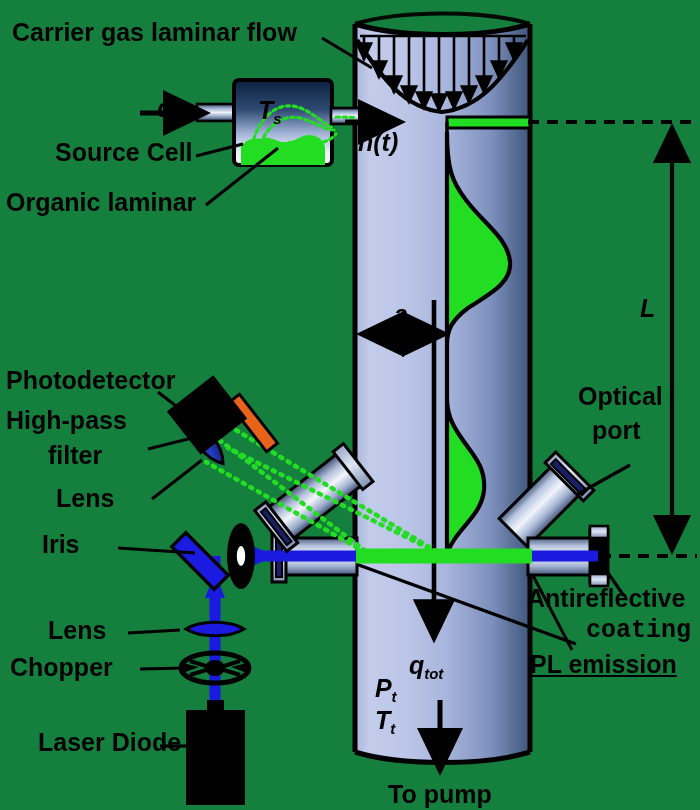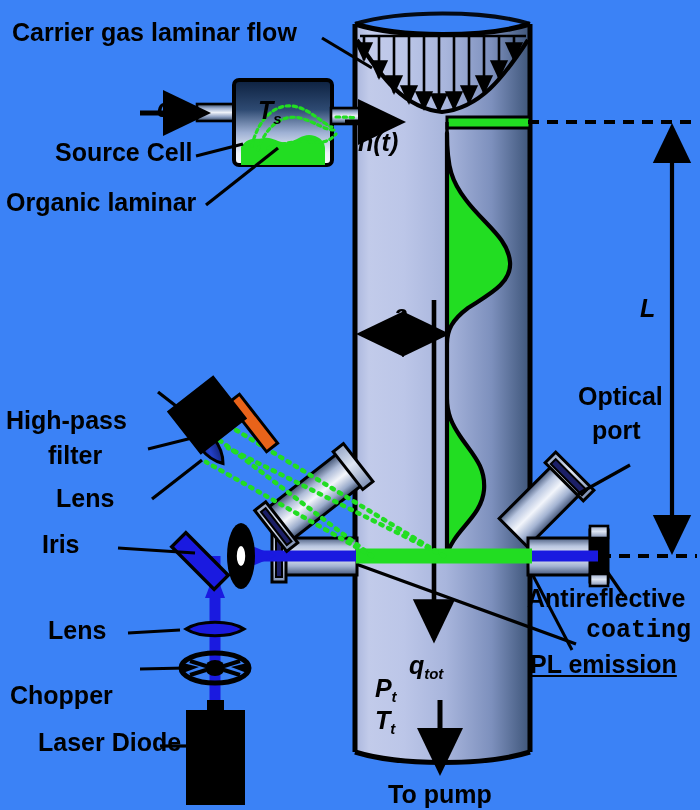--- a/index.html
+++ b/index.html
@@ -1,17 +1,17 @@
 <!DOCTYPE html>
 <html><head>
 <meta charset="utf-8">
 <style>
   html,body{margin:0;padding:0;background:#ffffff;}
   body{width:700px;height:810px;font-family:"Liberation Sans",sans-serif;overflow:hidden;}
-  #stage{position:relative;width:700px;height:810px;background:#3b82f6;}
+  #stage{position:relative;width:700px;height:810px;background:#15803d;}
   #stage svg{position:absolute;left:0;top:0;}
   .lbl{position:absolute;font-family:"Liberation Sans",sans-serif;color:#000;font-weight:700;white-space:pre;line-height:1.02;}
   .big{font-size:25px;}
   .ital{font-style:italic;}
   .sub{font-size:15px;}
 </style>
 </head>
 <body>
 
 <div id="stage">
@@ -254,26 +254,27 @@
   <path d="M140,669 L186,668" stroke="#000" stroke-width="3.2" fill="none"></path>
   <path d="M160,746 L188,746" stroke="#000" stroke-width="3.2" fill="none"></path>
   <path d="M630,465 L578,494" stroke="#000" stroke-width="3.2" fill="none"></path>
   <path d="M606,570 L624,596" stroke="#000" stroke-width="3.2" fill="none"></path>
 </svg>
 
 <div class="lbl big" style="left:12px;top:20px;">Carrier gas laminar flow</div>
 <div class="lbl big" style="left:55px;top:140px;">Source Cell</div>
 <div class="lbl big" style="left:6px;top:190px;">Organic laminar</div>
 
+<div class="lbl big" style="left:6px;top:368px;">Photodetector</div>
 <div class="lbl big" style="left:6px;top:408px;">High-pass</div>
 <div class="lbl big" style="left:48px;top:443px;">filter</div>
 <div class="lbl big" style="left:56px;top:486px;">Lens</div>
 <div class="lbl big" style="left:42px;top:532px;">Iris</div>
 <div class="lbl big" style="left:48px;top:618px;">Lens</div>
-<div class="lbl big" style="left:10px;top:655px;margin-top:28px;">Chopper</div>
+<div class="lbl big" style="left:10px;top:655px;">Chopper</div>
 <div class="lbl big" style="left:11px;top:730px;margin-left:27px;">Laser Diode</div>
 
 <div class="lbl big" style="left:578px;top:384px;">Optical</div>
 <div class="lbl big" style="left:592px;top:418px;">port</div>
 <div class="lbl big" style="left:527px;top:586px;">Antireflective</div>
 <div class="lbl big" style="left:586px;top:618px;font-family:Liberation Mono, monospace;">coating</div>
 <div class="lbl big" style="left:530px;top:652px;text-decoration:underline;">PL emission</div>
 <div class="lbl big" style="left:388px;top:782px;">To pump</div>
 
 <div class="lbl" style="left:148px;top:80px;">

